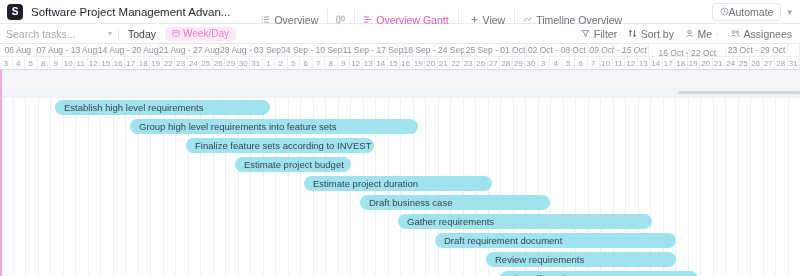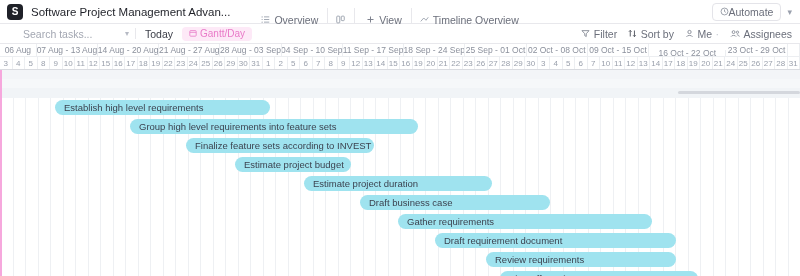--- a/index.html
+++ b/index.html
@@ -57,21 +57,21 @@
 
   
   .toolbar {
     height:20px; flex:0 0 20px;
     display:flex; align-items:center;
     border-bottom:1px solid #e8e8ec;
     background:#fff; position:relative;
   }
   .search {
     width:118px; padding-left:6px; color:#a3a7b2; font-size:10.5px;
-    display:flex; align-items:center;margin-left:17px;
+    display:flex; align-items:center;
   }
   .search-caret { margin-left:auto; margin-right:6px; color:#b6bac4; font-size:8px; }
   .tb-sep { width:1px; height:11px; background:#e8e8ec; }
   .today { padding:0 9px; color:#3b3e48; font-size:10.5px; }
   .weekday {
     display:flex; align-items:center; gap:3px;
     background:#fde9f7; color:#e97ac8; border-radius:4px;
     padding:1.5px 7px; font-size:10px;
   }
   .toolbar-right {
@@ -146,20 +146,30 @@
 
       <div class="tab">
         <span>
           <svg width="9" height="9" viewBox="0 0 12 12" fill="none" stroke="#9aa0ad" stroke-width="1.2">
             <rect x="1" y="1.5" width="4" height="9" rx="1"></rect>
               <rect x="7" y="1.5" width="4" height="6" rx="1"></rect>
           </svg>
         </span>
       </div>
 
+      <div class="tab active">
+        <span>
+          <svg width="9" height="9" viewBox="0 0 12 12" fill="none" stroke="#e754b7" stroke-width="1.2">
+            <line x1="1" y1="2.5" x2="8" y2="2.5"></line>
+              <line x1="3" y1="6" x2="11" y2="6"></line>
+              <line x1="1.5" y1="9.5" x2="7" y2="9.5"></line>
+          </svg>
+        </span>
+        <span>Overview Gantt</span>
+      </div>
 
       <div class="tab tab-addview">
         <span>
           <svg width="9" height="9" viewBox="0 0 12 12" stroke="#7b808c" stroke-width="1.3">
             <line x1="6" y1="2" x2="6" y2="10"></line>
               <line x1="2" y1="6" x2="10" y2="6"></line>
           </svg>
         </span>
         <span>View</span>
       </div>
@@ -195,21 +205,21 @@
     </div>
     <div class="tb-sep"></div>
     <div class="today">Today</div>
     <div class="weekday">
       <span>
         <svg width="8" height="8" viewBox="0 0 12 12" fill="none" stroke="#e97ac8" stroke-width="1.2">
           <rect x="1.2" y="2.4" width="9.6" height="8.4" rx="1.3"></rect>
             <line x1="1.2" y1="5" x2="10.8" y2="5"></line>
         </svg>
       </span>
-      <span>Gantt/Day</span>
+      <span>Week/Day</span>
     </div>
 
     <div class="toolbar-right">
       <div class="tb-item">
         <span>
           <svg width="9" height="9" viewBox="0 0 12 12" fill="none" stroke="#7b808c" stroke-width="1.1">
             <path d="M1.3 2.2 H10.7 L7 6.3 V10 L5 8.9 V6.3 Z"></path>
           </svg>
         </span>
         <span>Filter</span>
@@ -253,21 +263,21 @@
       <div class="weekcell" style="width: 37.5px;">06 Aug</div>
       <div class="weekcell" style="width: 62.5px;">07 Aug - 13 Aug</div>
       <div class="weekcell" style="width: 62.5px;">14 Aug - 20 Aug</div>
       <div class="weekcell" style="width: 62.5px;">21 Aug - 27 Aug</div>
       <div class="weekcell" style="width: 62.5px;">28 Aug - 03 Sep</div>
       <div class="weekcell" style="width: 62.5px;">04 Sep - 10 Sep</div>
       <div class="weekcell" style="width: 62.5px;">11 Sep - 17 Sep</div>
       <div class="weekcell" style="width: 62.5px;">18 Sep - 24 Sep</div>
       <div class="weekcell" style="width: 62.5px;">25 Sep - 01 Oct</div>
       <div class="weekcell" style="width: 62.5px;">02 Oct - 08 Oct</div>
-      <div class="weekcell" style="width: 62.5px;">09 Oct - 15 Oct</div>
+      <div class="weekcell" style="width: 62.5px; font-style: italic;">09 Oct - 15 Oct</div>
       <div class="weekcell" style="width: 79px; margin-top: 6px;">16 Oct - 22 Oct</div>
       <div class="weekcell" style="width: 62.5px;">23 Oct - 29 Oct</div>
       <div class="weekcell" style="width: 12.5px;"></div>
     </div>
 
   <div class="dayrow" id="dayrow">
       <div class="daycell" style="width: 12.5px;">3</div>
       <div class="daycell" style="width: 12.5px;">4</div>
       <div class="daycell" style="width: 12.5px;">5</div>
       <div class="daycell" style="width: 12.5px;">8</div>

